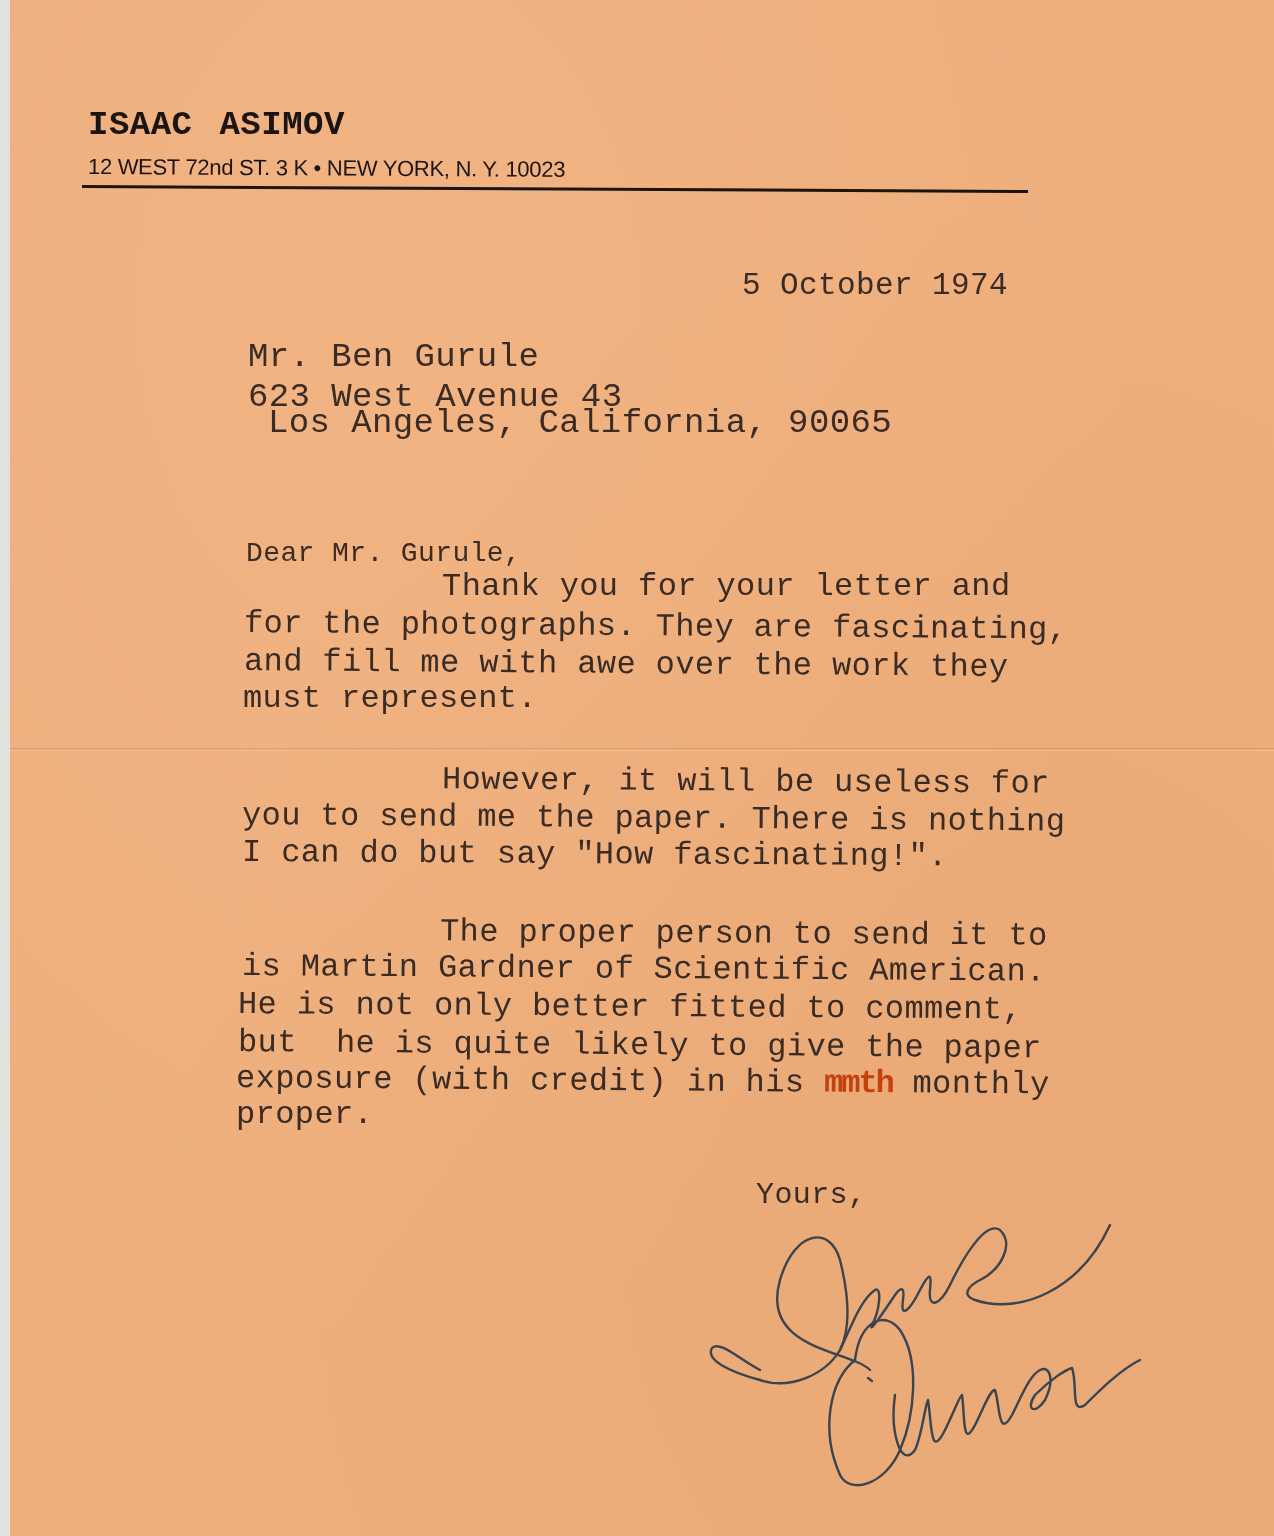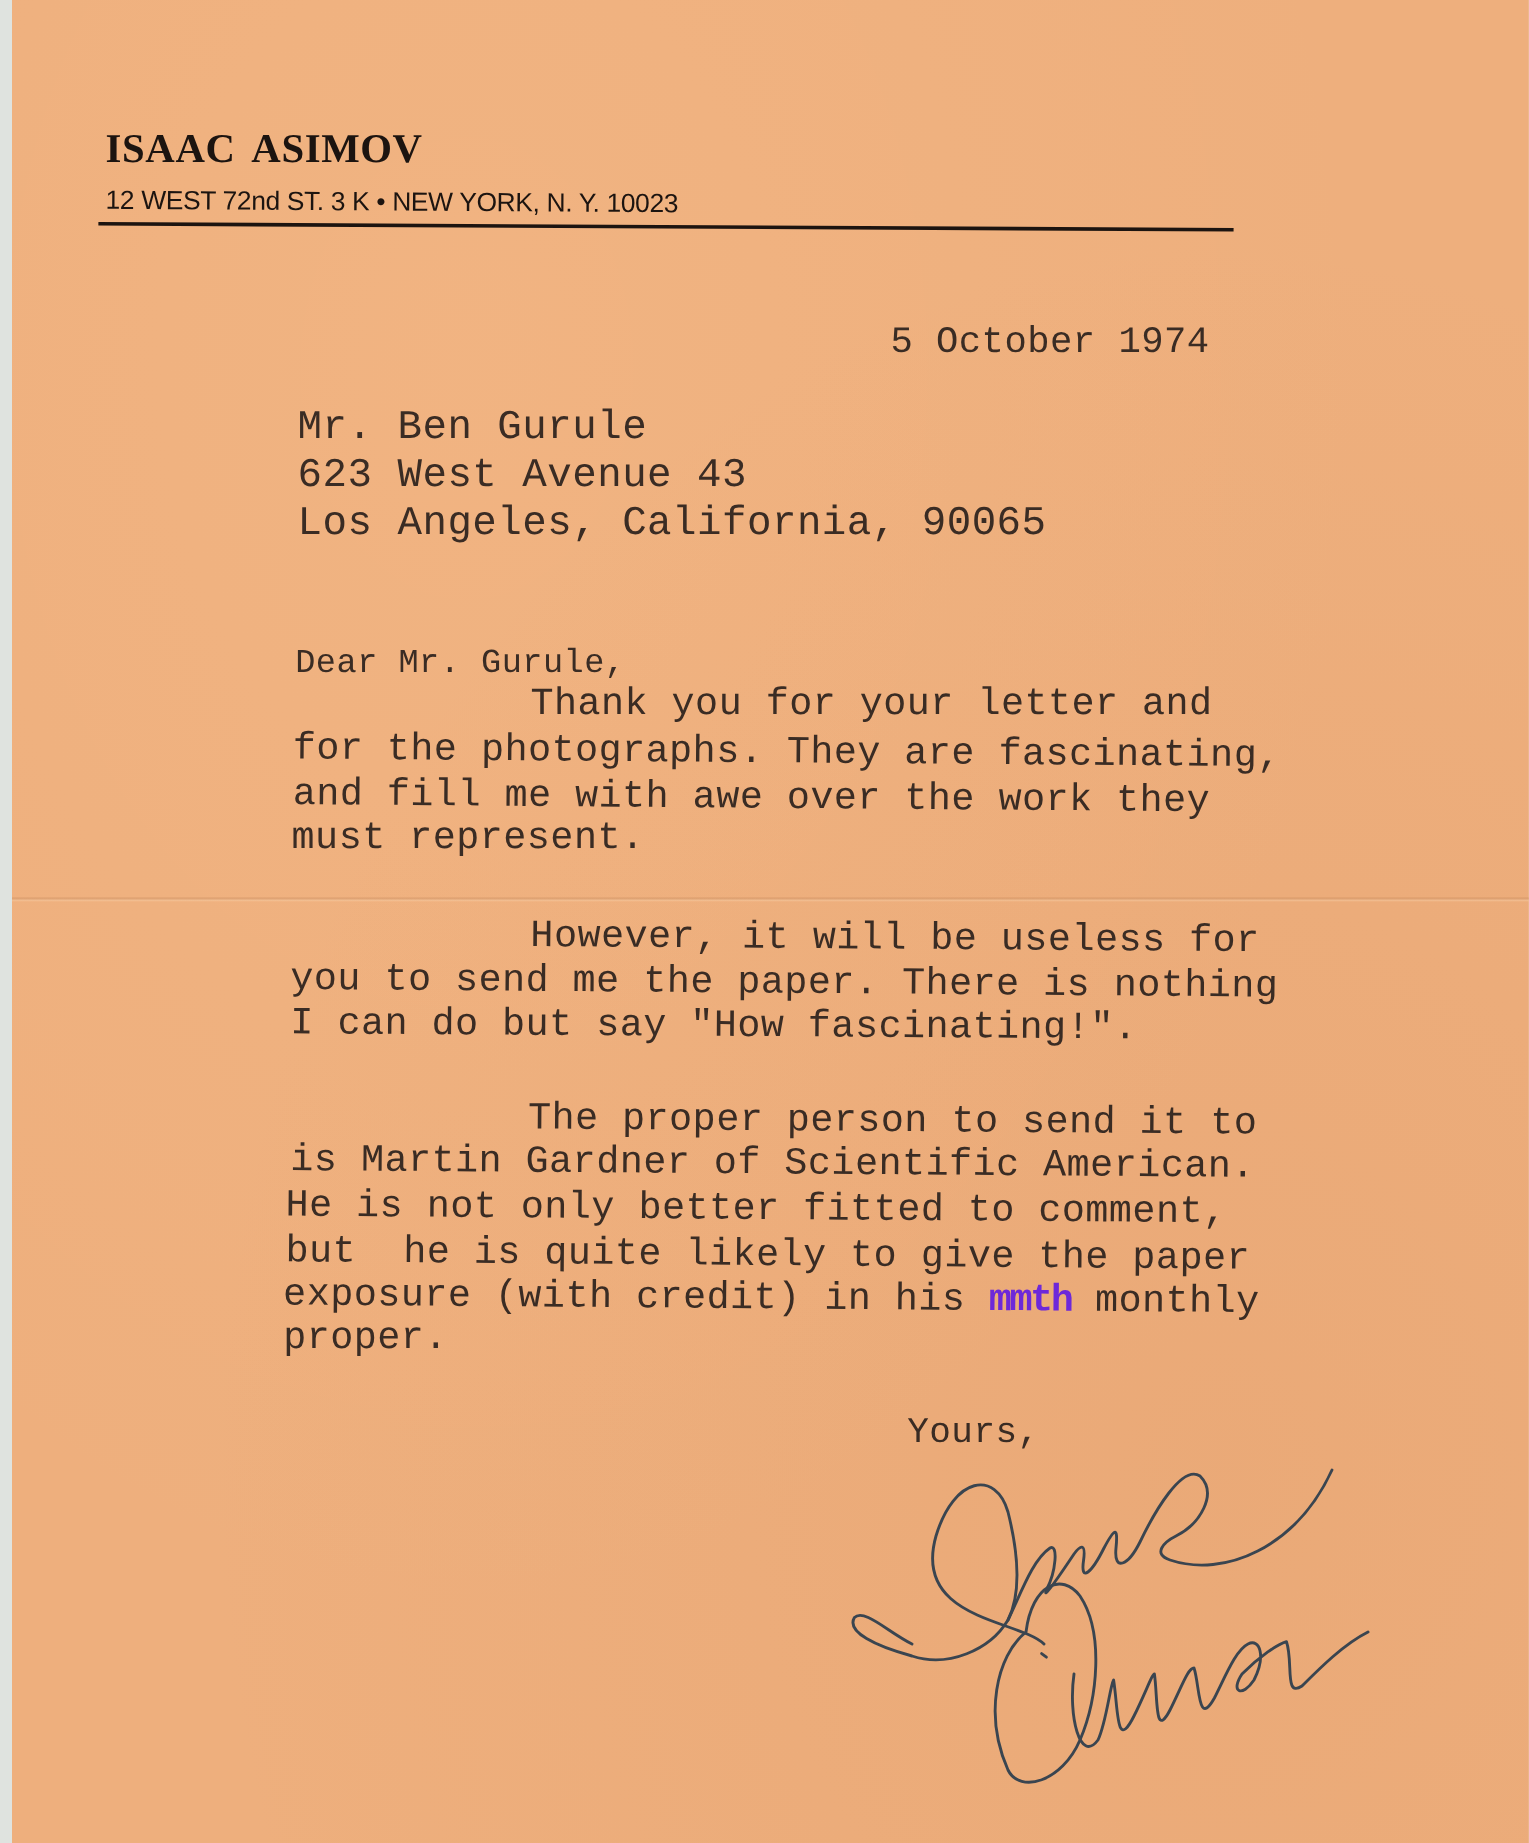--- a/index.html
+++ b/index.html
@@ -33,21 +33,21 @@
       top: 748px;
       width: 1264px;
       height: 3px;
       background: linear-gradient(to bottom, rgba(170,105,60,0.35), rgba(255,215,175,0.55));
     }
     
     .lh-name {
       position: absolute;
       left: 88px;
       top: 106px;
-      font-family: Liberation Serif, serif;
+      font-family: Liberation Mono, monospace;
       font-weight: bold;
       font-size: 34px;
       letter-spacing: 0.5px;
       color: #1c1410;
       word-spacing: 6px;
     }
     .lh-address {
       position: absolute;
       left: 88px;
       top: 154px;
@@ -74,21 +74,21 @@
       font-family: "Liberation Mono", "DejaVu Sans Mono", monospace;
       color: #3a2c24;
       font-size: 32px;
       white-space: pre;
       letter-spacing: 0.4px;
     }
     .date { left: 728px; top: 268px; font-size: 31px; margin-left: 14px; }
     .addr-line { left: 248px; font-size: 34px; }
     .body-line { font-size: 32px; }
     .closing { left: 756px; top: 1178px; font-size: 30px; }
-    .strike { color: #6d28d9; letter-spacing: -2px; font-weight: bold; }
+    .strike { color: #c2410c; letter-spacing: -2px; font-weight: bold; }
     .signature {
       position: absolute;
       left: 700px;
       top: 1200px;
       width: 540px;
       height: 300px;
     }
   </style>
 </head>
 <body>
@@ -100,21 +100,21 @@
 <div class="fold-line"></div>
 
 <div class="lh-name">ISAAC  ASIMOV</div>
 <div class="lh-address">12 WEST 72nd ST. 3 K • NEW YORK, N. Y. 10023</div>
 <div class="lh-rule"></div>
 
 <div class="tw date">5 October 1974</div>
 
 <div class="tw addr-line" style="top:338px;">Mr. Ben Gurule</div>
 <div class="tw addr-line" style="top:378px;">623 West Avenue 43</div>
-<div class="tw addr-line" style="top:418px;">Los Angeles, California, 90065</div>
+<div class="tw addr-line" style="top:404px;margin-left:20px;">Los Angeles, California, 90065</div>
 
 <div class="tw" style="left:246px; top:490px; font-size:28px;margin-top:48px;">Dear Mr. Gurule,</div>
 
 <div class="tw body-line" style="left:246px; top:568px;">          Thank you for your letter and</div>
 <div class="tw body-line" style="left:244px; top:605px; transform:rotate(0.45deg); transform-origin:left center;">for the photographs. They are fascinating,</div>
 <div class="tw body-line" style="left:244px; top:643px; transform:rotate(0.45deg); transform-origin:left center;">and fill me with awe over the work they</div>
 <div class="tw body-line" style="left:243px; top:680px;">must represent.</div>
 
 <div class="tw body-line" style="left:246px; top:760px; transform:rotate(0.4deg); transform-origin:left center;">          However, it will be useless for</div>
 <div class="tw body-line" style="left:242px; top:797px; transform:rotate(0.45deg); transform-origin:left center;">you to send me the paper. There is nothing</div>

